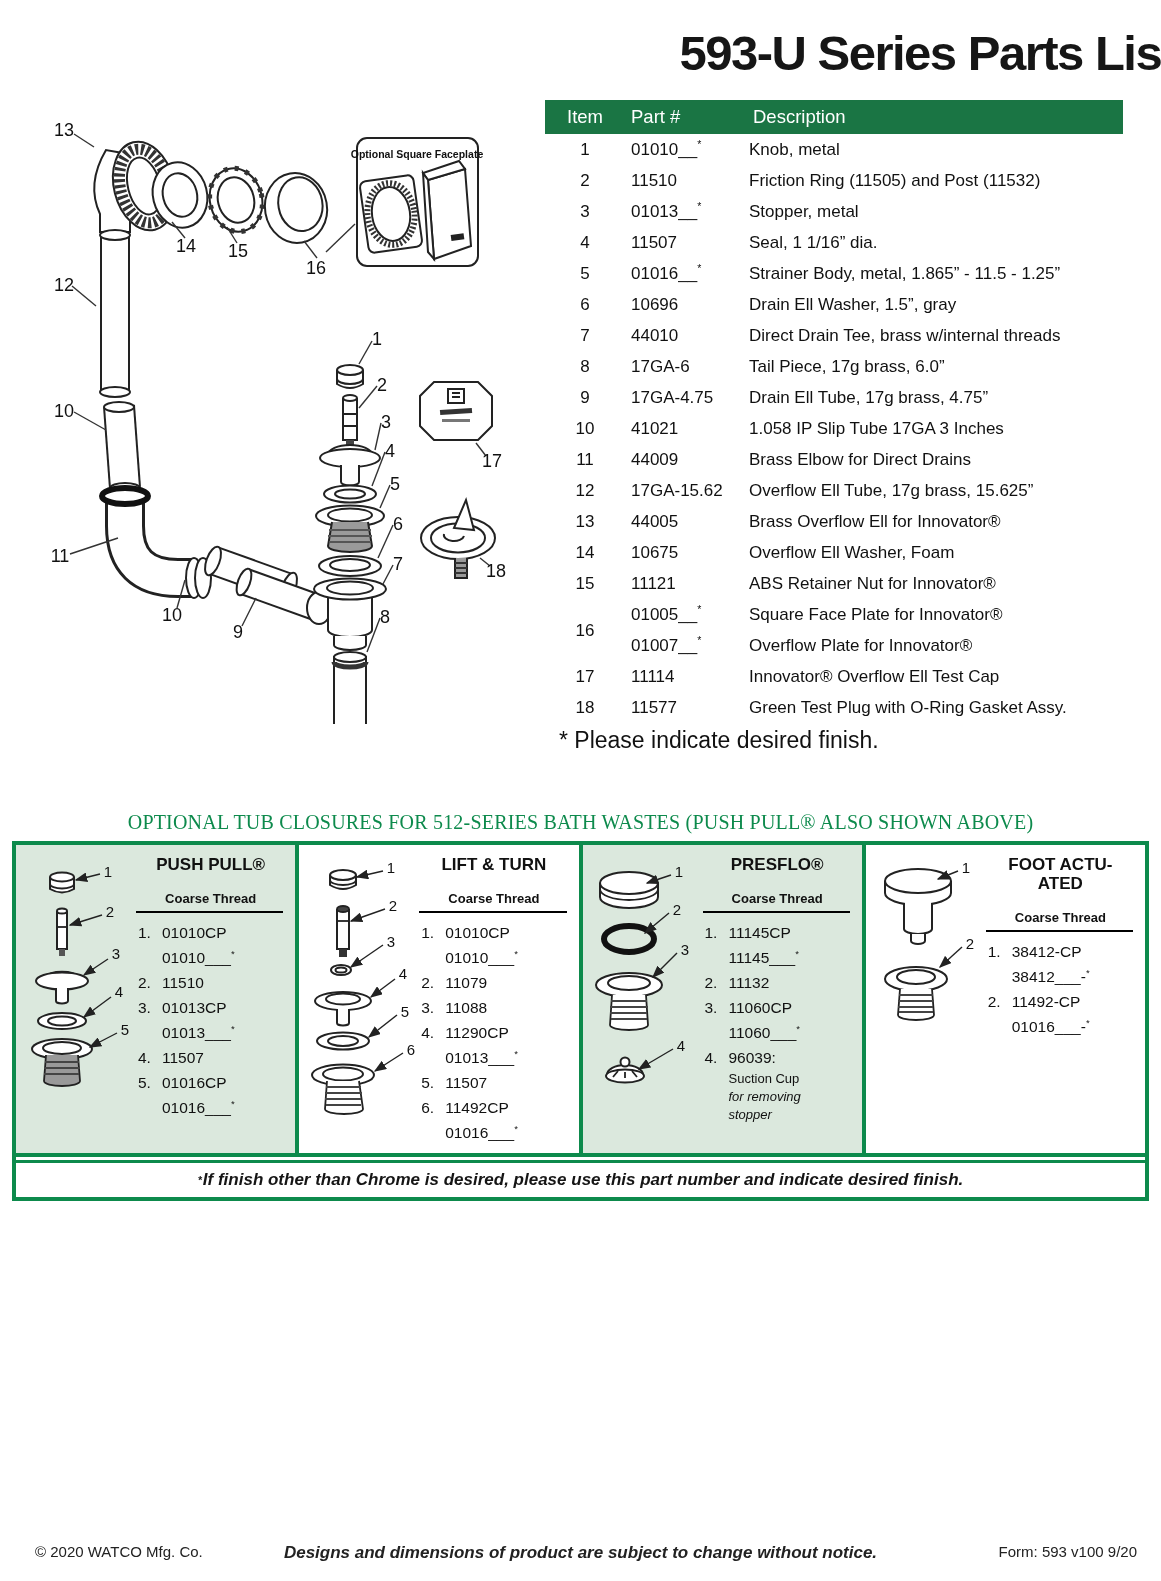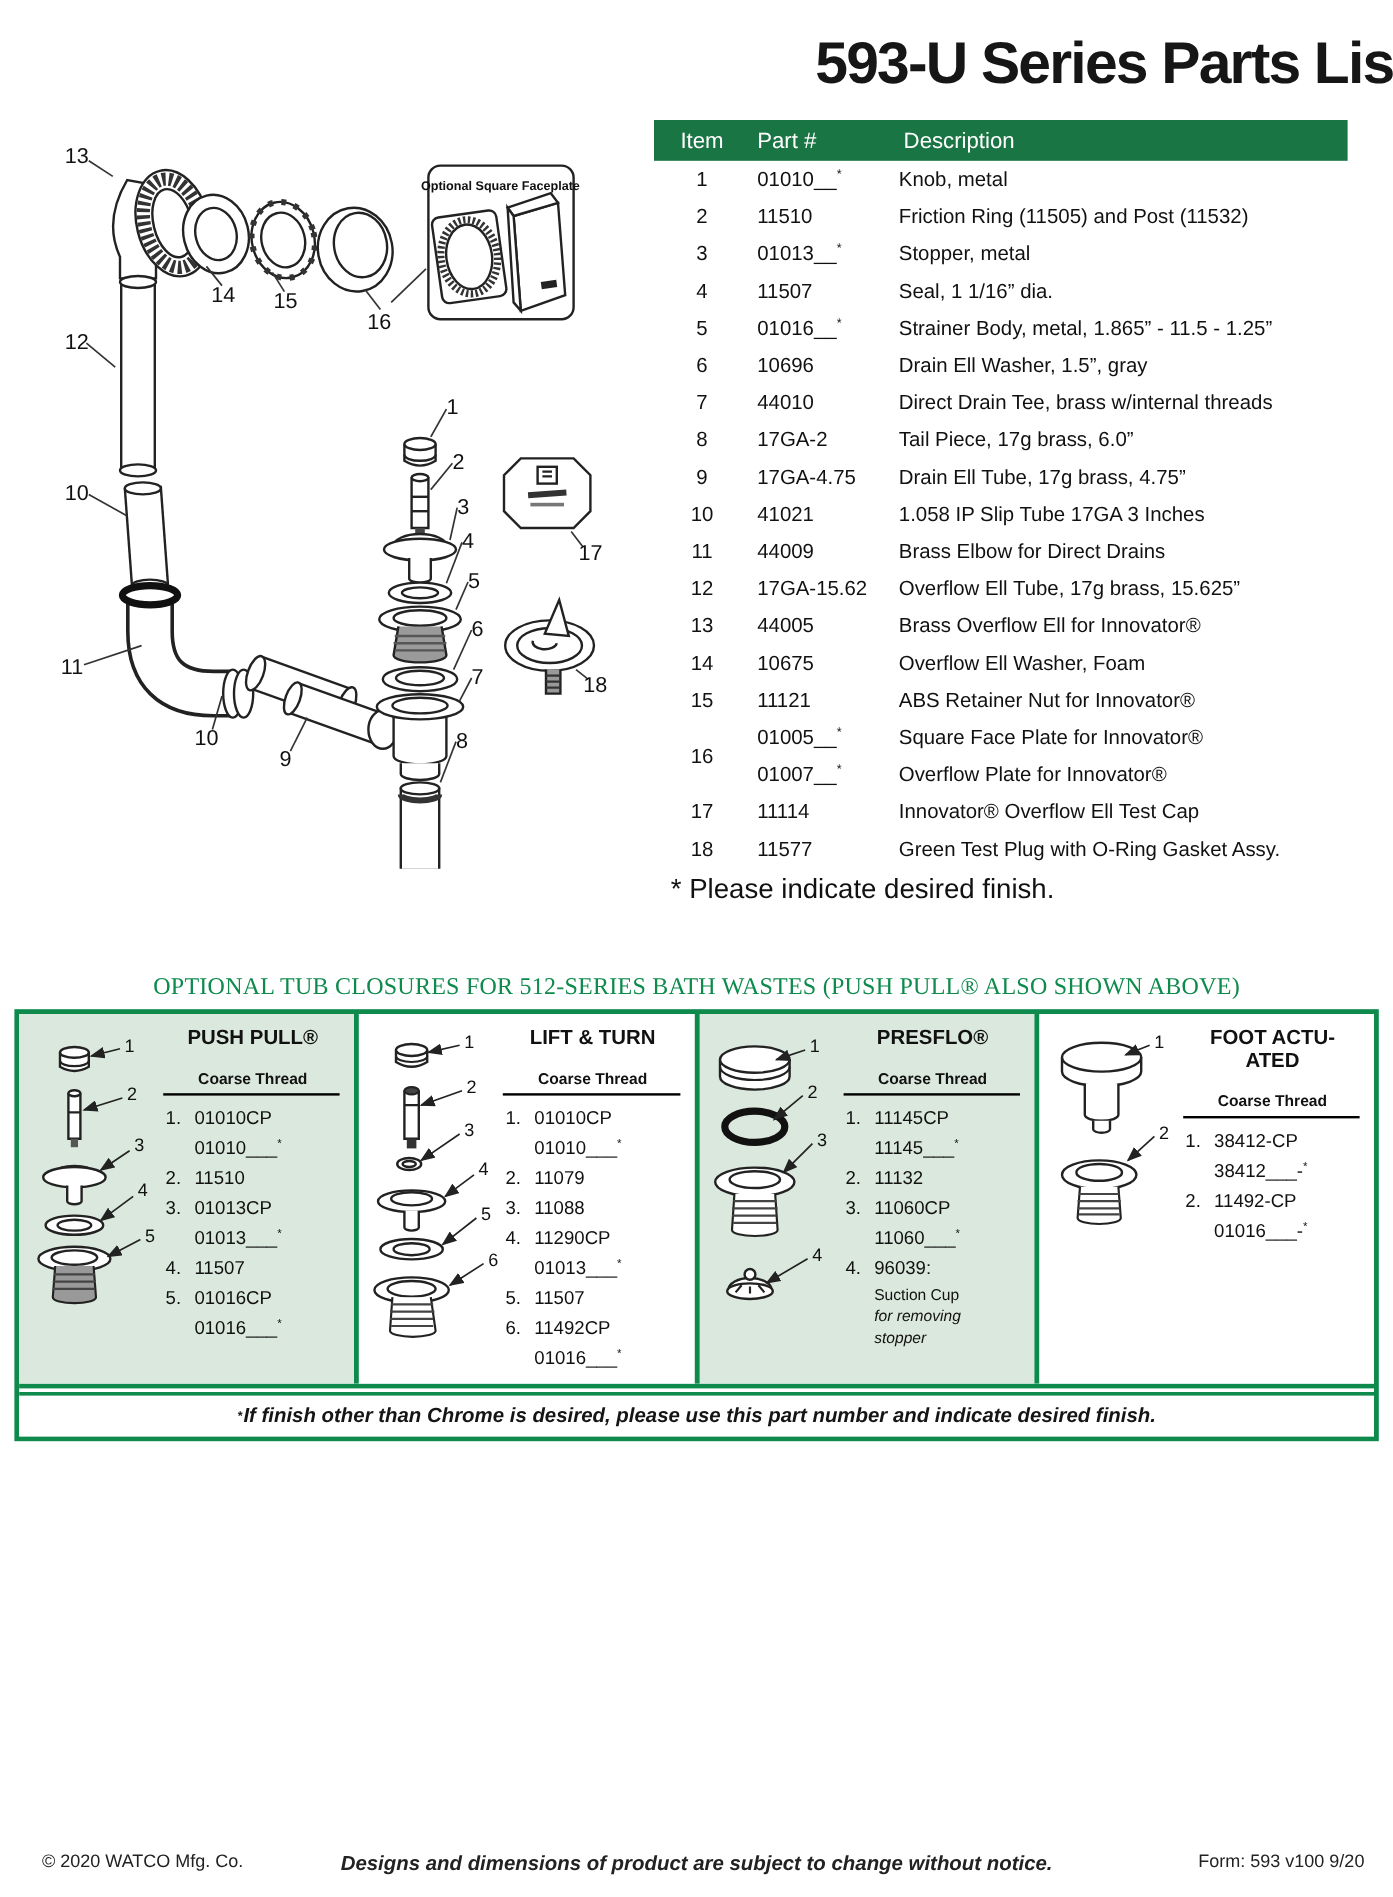--- a/index.html
+++ b/index.html
@@ -266,21 +266,21 @@
           <div class="part">10696</div>
           <div class="desc">Drain Ell Washer, 1.5”, gray</div>
         </div>
         <div class="trow">
           <div class="item">7</div>
           <div class="part">44010</div>
           <div class="desc">Direct Drain Tee, brass w/internal threads</div>
         </div>
         <div class="trow">
           <div class="item">8</div>
-          <div class="part">17GA-2</div>
+          <div class="part">17GA-6</div>
           <div class="desc">Tail Piece, 17g brass, 6.0”</div>
         </div>
         <div class="trow">
           <div class="item">9</div>
           <div class="part">17GA-4.75</div>
           <div class="desc">Drain Ell Tube, 17g brass, 4.75”</div>
         </div>
         <div class="trow">
           <div class="item">10</div>
           <div class="part">41021</div>

